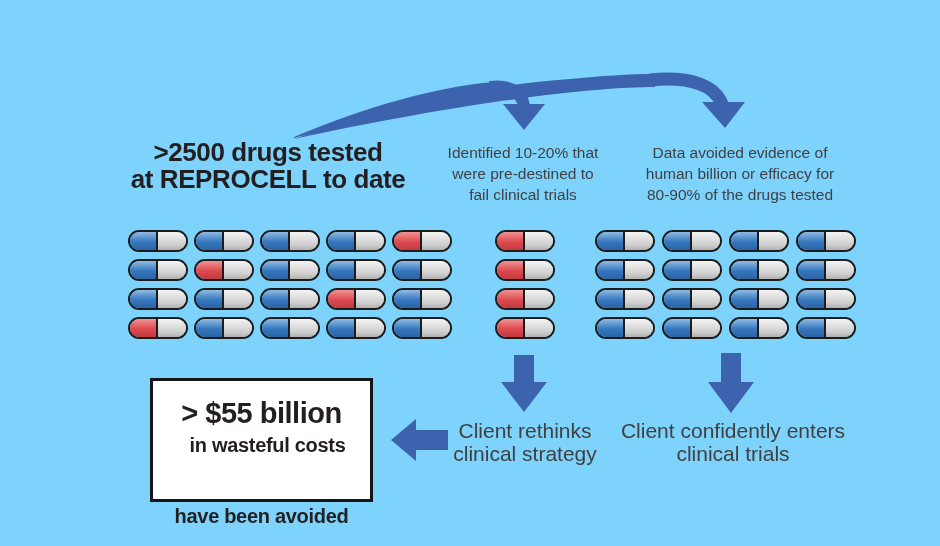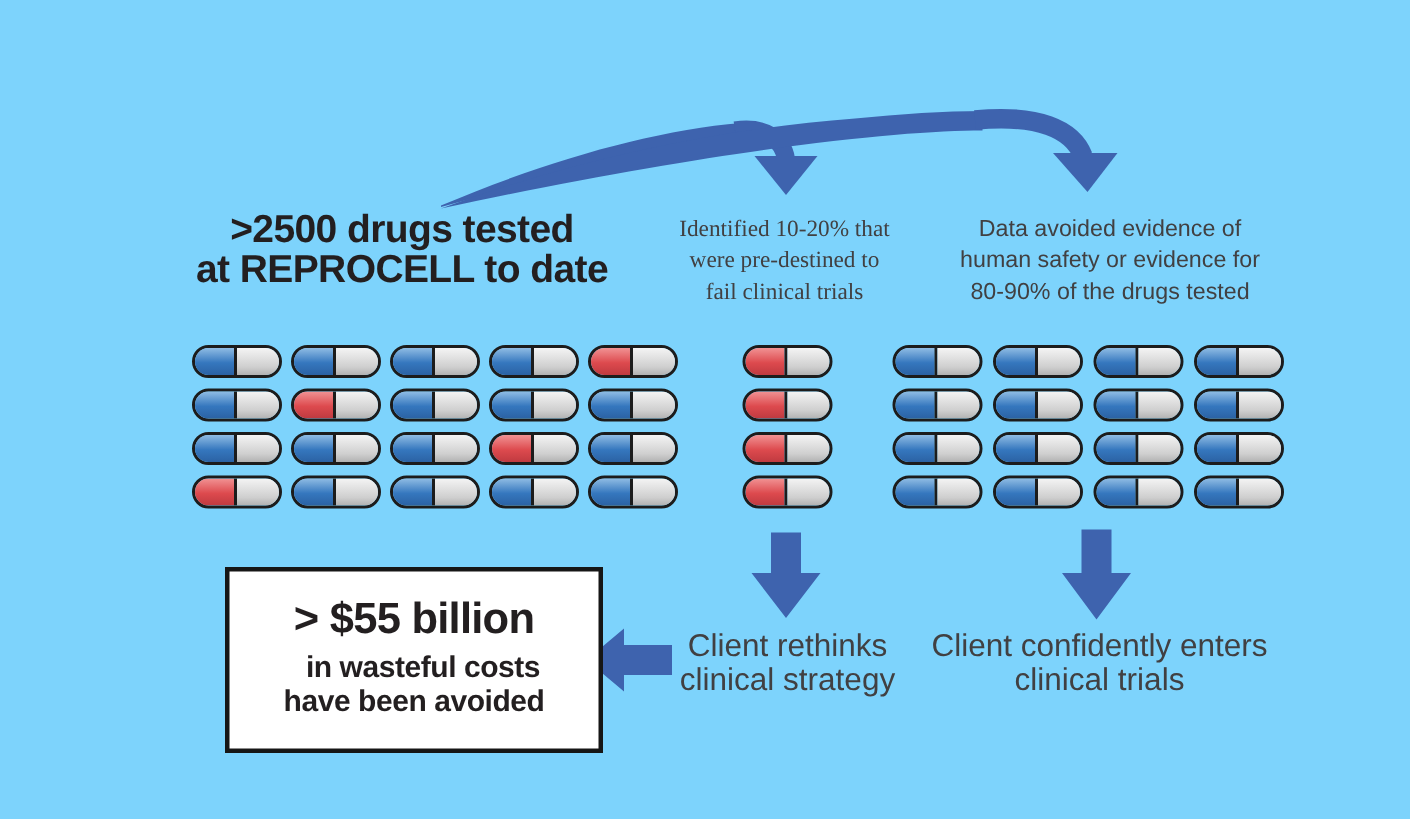--- a/index.html
+++ b/index.html
@@ -15,21 +15,21 @@
   
   .title {
     left:118px; top:139px; width:300px; text-align:center;
     font-weight:700; font-size:26px; line-height:27px; letter-spacing:-0.4px;
     color:var(--title,#231f20);
   }
   .caption {
     top:142px; text-align:center; font-size:15.5px; line-height:21px;
     color:var(--text,#414042);
   }
-  .cap-mid   { left:418px; width:210px;font-family:Liberation Serif, serif; }
+  .cap-mid   { left:418px; width:210px; }
   .cap-right { left:615px; width:250px; }
   .line { display:block; }
 
   
   .pill-grid { position:absolute; display:grid; row-gap:7px; }
   #grid-left  { left:128px; top:230px; grid-template-columns:repeat(5,60px); column-gap:6px; }
   #grid-mid   { left:495px; top:230px; grid-template-columns:repeat(1,60px); }
   #grid-right { left:595px; top:230px; grid-template-columns:repeat(4,60px); column-gap:7px; }
 
   .pill {
@@ -56,26 +56,26 @@
   
   .outcome {
     top:420px; text-align:center; font-size:21px; line-height:22.5px;
     color:var(--text,#414042);
   }
   .out-mid   { left:420px; width:210px; }
   .out-right { left:608px; width:250px; }
 
   
   .summary-box {
-    left:150px; top:378px; width:252px; height:124px; box-sizing:border-box;
+    left:150px; top:378px; width:223px; height:124px; box-sizing:border-box;
     border:3px solid #161616; background:#ffffff; text-align:center;
     color:var(--title,#231f20);
   }
   .summary-line1 { display:block; margin-top:17px; font-size:29px; font-weight:700; line-height:30px; letter-spacing:-0.5px; }
-  .summary-line2, .summary-line3 { display:block; font-size:20px; font-weight:700; line-height:23px; letter-spacing:-0.3px; }
+  .summary-line2, .summary-line3 { display:block; font-size:20px; font-weight:700; line-height:23px; letter-spacing:-0.3px;margin-top:48px; }
   .summary-line2 { margin-top:6px;margin-left:12px; }
 </style>
 </head>
 <body>
 
 <div class="canvas">
 
   <svg id="arrow-layer" viewBox="0 0 940 546">
 
     <g>
@@ -102,21 +102,21 @@
     <span class="line">at REPROCELL to date</span>
   </div>
 
   <div class="abs caption cap-mid">
     <span class="line">Identified 10-20% that</span>
     <span class="line">were pre-destined to</span>
     <span class="line">fail clinical trials</span>
   </div>
   <div class="abs caption cap-right">
     <span class="line">Data avoided evidence of</span>
-    <span class="line">human safety or evidence for</span>
+    <span class="line">human billion or efficacy for</span>
     <span class="line">80-90% of the drugs tested</span>
   </div>
 
   <div id="grid-left" class="pill-grid">
       <div class="pill">
         <div class="half half-left half-blue"></div>
         <div class="half half-right half-gray"></div>
       </div>
       <div class="pill">
         <div class="half half-left half-blue"></div>

